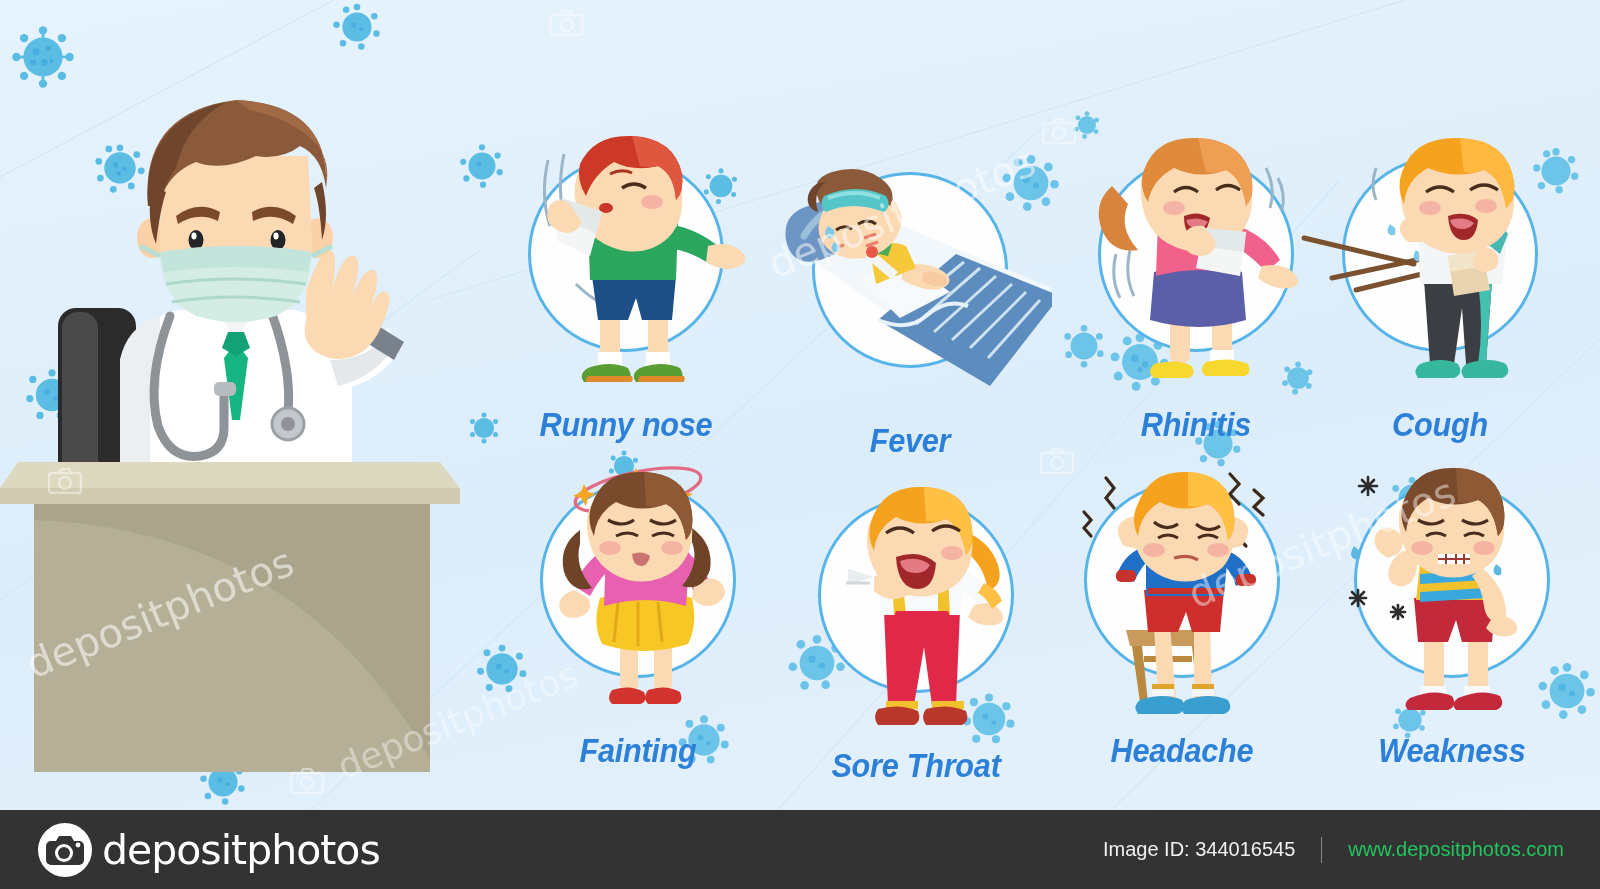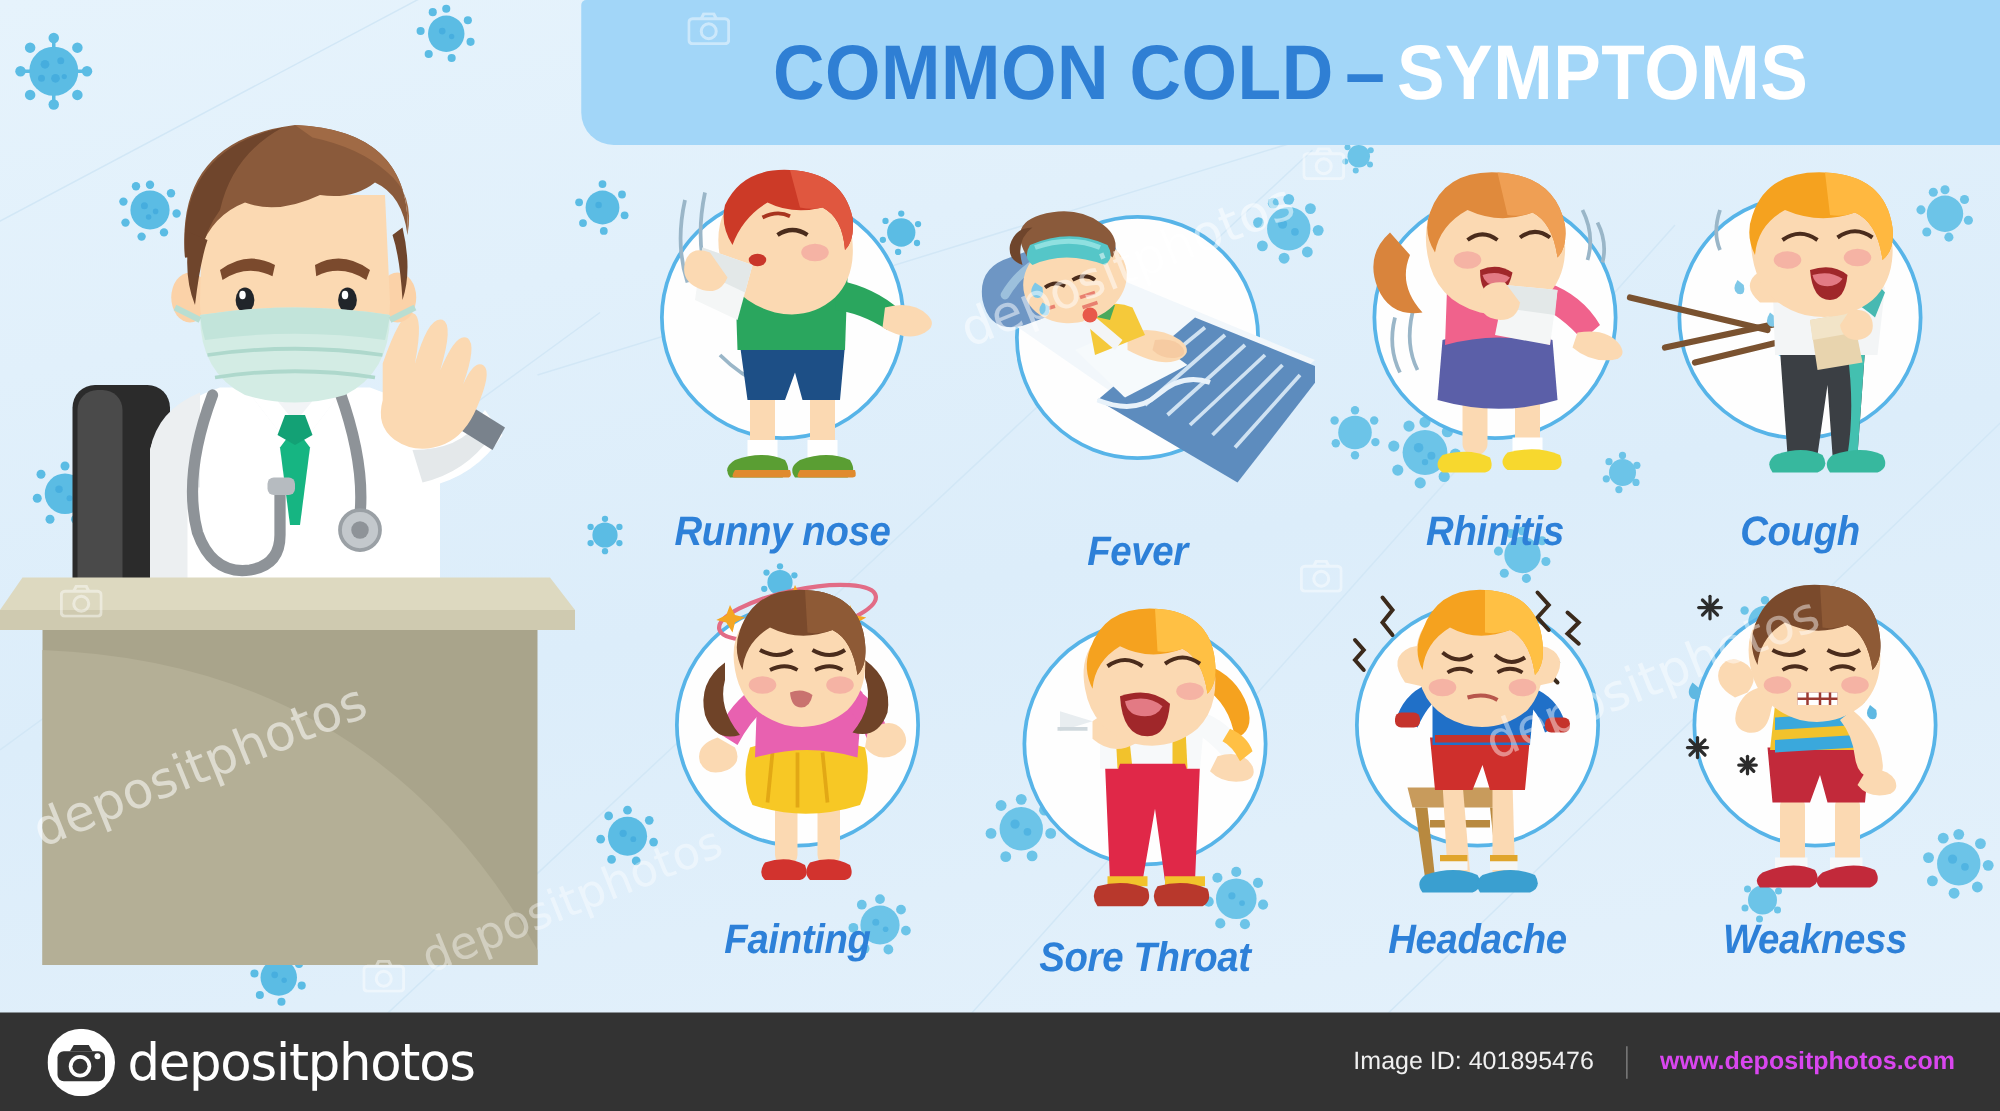--- a/index.html
+++ b/index.html
@@ -138,21 +138,21 @@
     align-items: center;
     gap: 26px;
     color: #f0f0f0;
     font-size: 20px;
     font-family: "Liberation Sans", sans-serif;
   }
   .footer-divider {
     width: 1px; height: 26px;
     background: #8a8a8a;
   }
-  .footer-link { color: #d946ef; text-decoration: none; font-weight: bold; }
+  .footer-link { color: #22c55e; text-decoration: none; }
 
   
   .wm {
     position: absolute;
     color: rgba(255,255,255,0.55);
     font-size: 34px;
     font-family: "DejaVu Sans", sans-serif;
     pointer-events: none;
     user-select: none;
   }
@@ -581,27 +581,20 @@
       <circle cx="50" cy="12" r="7"></circle>
           <circle cx="82" cy="32" r="7"></circle>
           <circle cx="80" cy="70" r="7"></circle>
           <circle cx="44" cy="88" r="7"></circle>
       <circle cx="15" cy="66" r="7"></circle>
           <circle cx="20" cy="28" r="7"></circle>
         </g>
       </svg>
   </div>
 
-  <div class="banner">
-    <div class="banner-title">
-      <span class="title-main">COMMON COLD</span>
-      <span class="title-dash">–</span>
-      <span class="title-sub">SYMPTOMS</span>
-    </div>
-  </div>
 
   <div class="doctor-scene">
     <svg width="470" height="720" viewBox="0 0 470 720">
 
       <g>
         <rect x="58" y="248" width="78" height="210" rx="18" fill="#2b2b2b"></rect>
         <rect x="62" y="252" width="36" height="200" rx="16" fill="#4a4a4a"></rect>
       </g>
 
       <g>
@@ -1127,21 +1120,21 @@
         <circle cx="27" cy="27" r="27" fill="#ffffff"></circle>
         <rect x="8" y="18" width="38" height="24" rx="5" fill="#333333"></rect>
         <path d="M18 18 l3 -5 l12 0 l3 5 Z" fill="#333333"></path>
         <circle cx="26" cy="30" r="9" fill="#ffffff"></circle>
         <circle cx="26" cy="30" r="6" fill="#333333"></circle>
         <circle cx="40" cy="22" r="2.4" fill="#ffffff"></circle>
       </svg>
       <span class="footer-logo-text">depositphotos</span>
     </div>
     <div class="footer-right">
-      <span>Image ID: 401895476</span>
+      <span>Image ID: 344016545</span>
       <span class="footer-divider"></span>
       <span class="footer-link">www.depositphotos.com</span>
     </div>
   </div>
 
   <div class="wm" style="left:18px; top:590px; transform:rotate(-22deg); font-size:40px;">depositphotos</div>
   <div class="wm" style="left:760px; top:190px; transform:rotate(-22deg); font-size:40px; color:rgba(255,255,255,0.5);">depositphotos</div>
   <div class="wm" style="left:1180px; top:520px; transform:rotate(-22deg); font-size:40px; color:rgba(255,255,255,0.45);">depositphotos</div>
   <div class="wm" style="left:330px; top:700px; transform:rotate(-22deg); font-size:36px; color:rgba(255,255,255,0.4);">depositphotos</div>
   <svg class="wm-cam" style="left:48px; top:468px;" width="34" height="26" viewBox="0 0 34 26">

